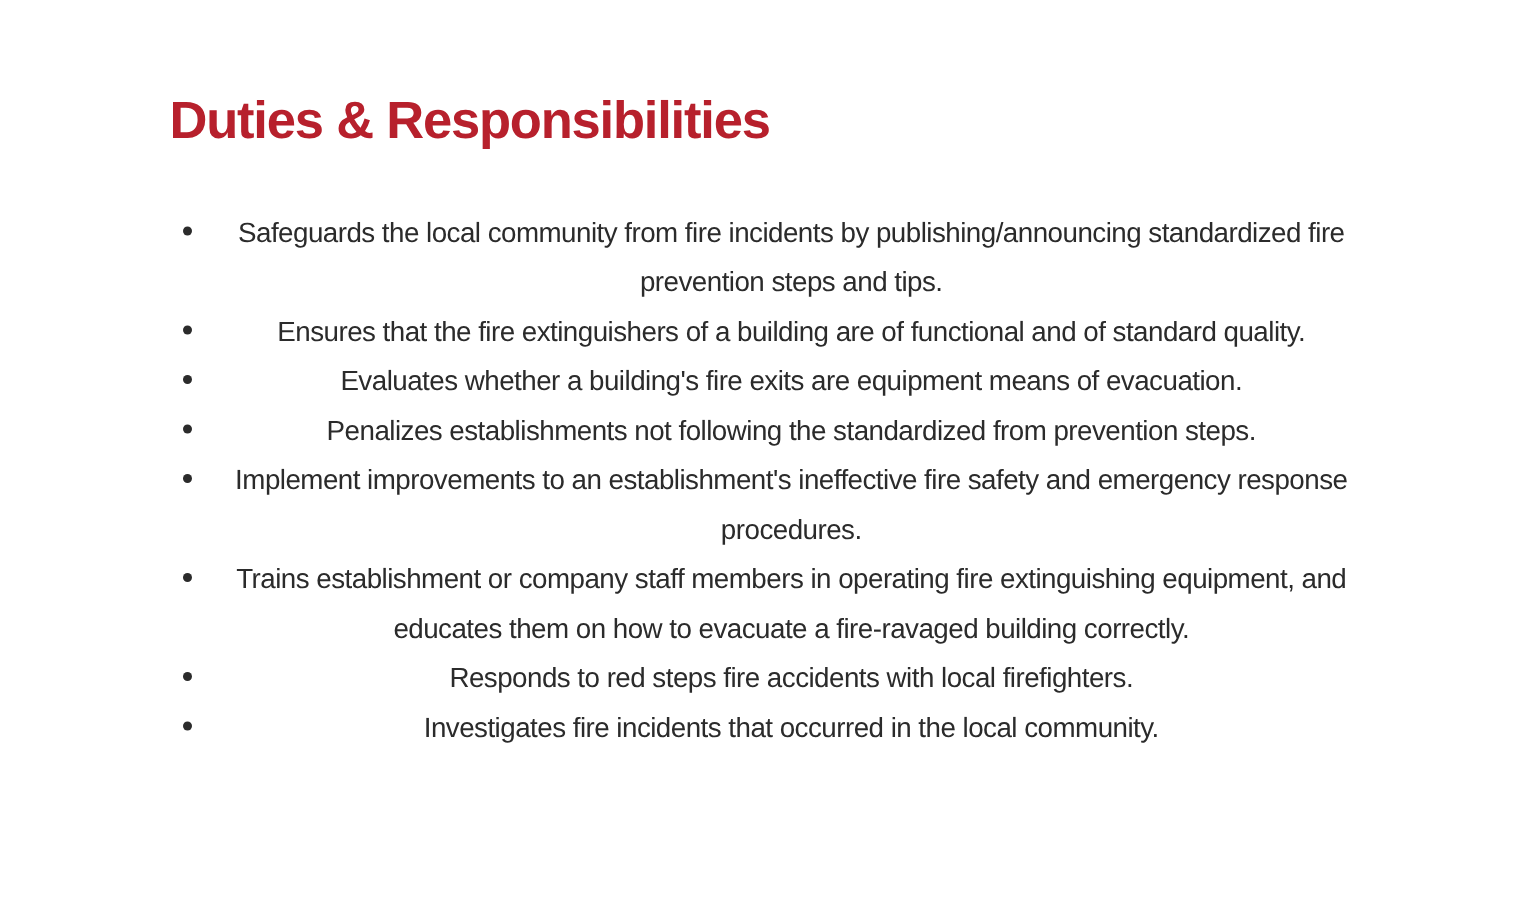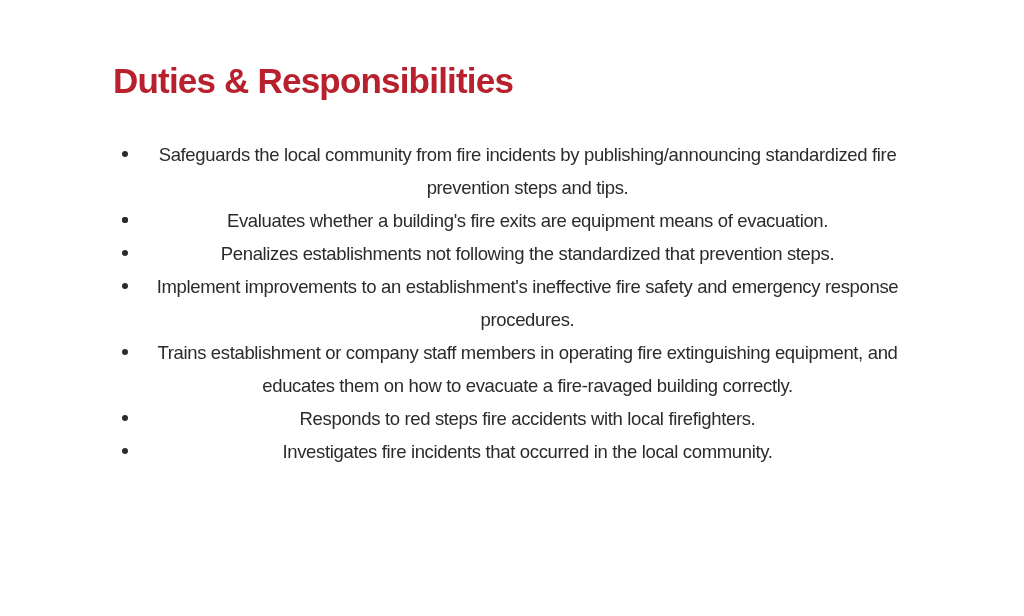--- a/index.html
+++ b/index.html
@@ -70,28 +70,29 @@
 <div class="page">
   <h1 class="title">Duties &amp; Responsibilities</h1>
 
   <ul class="duties-list">
     <li>
       <span class="bullet"></span>
       <span>Safeguards the local community from fire incidents by publishing/announcing standardized fire prevention steps and tips.</span>
     </li>
     <li>
       <span class="bullet"></span>
+      <span>Ensures that the fire extinguishers of a building are of functional and of standard quality.</span>
     </li>
     <li>
       <span class="bullet"></span>
       <span>Evaluates whether a building's fire exits are equipment means of evacuation.</span>
     </li>
     <li>
       <span class="bullet"></span>
-      <span>Penalizes establishments not following the standardized that prevention steps.</span>
+      <span>Penalizes establishments not following the standardized from prevention steps.</span>
     </li>
     <li>
       <span class="bullet"></span>
       <span>Implement improvements to an establishment's ineffective fire safety and emergency response procedures.</span>
     </li>
     <li>
       <span class="bullet"></span>
       <span>Trains establishment or company staff members in operating fire extinguishing equipment, and educates them on how to evacuate a fire-ravaged building correctly.</span>
     </li>
     <li>

